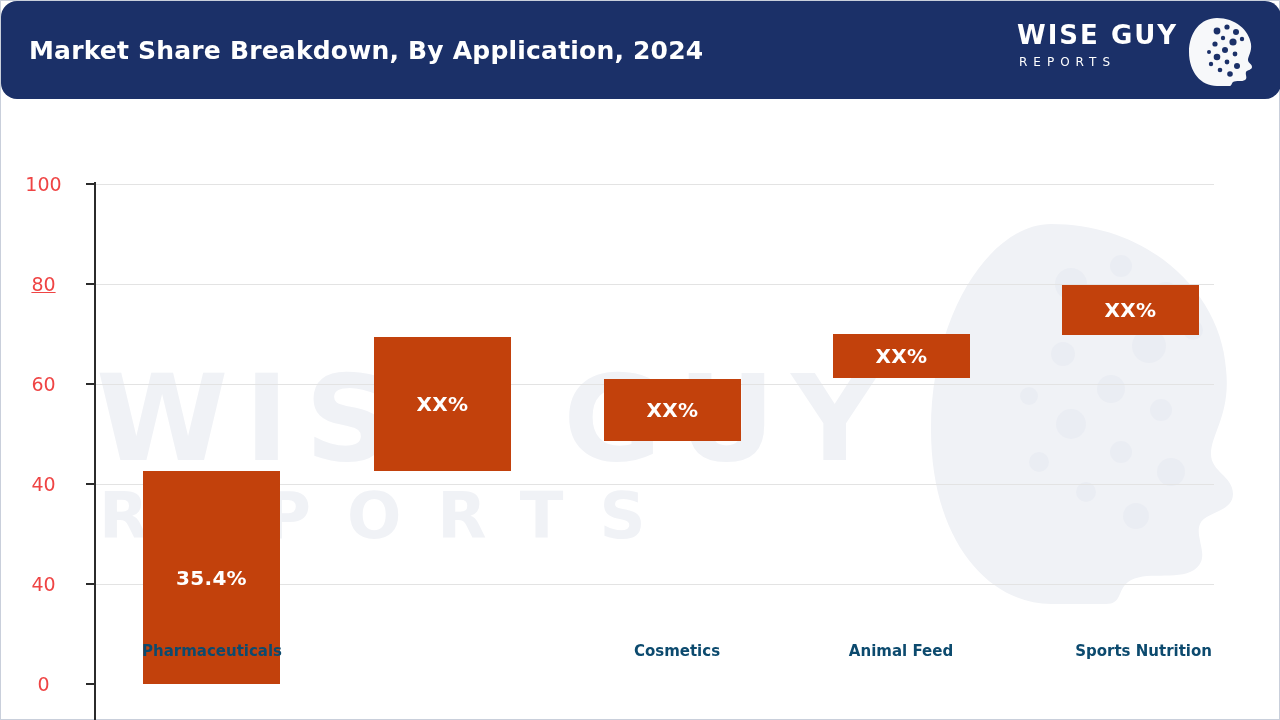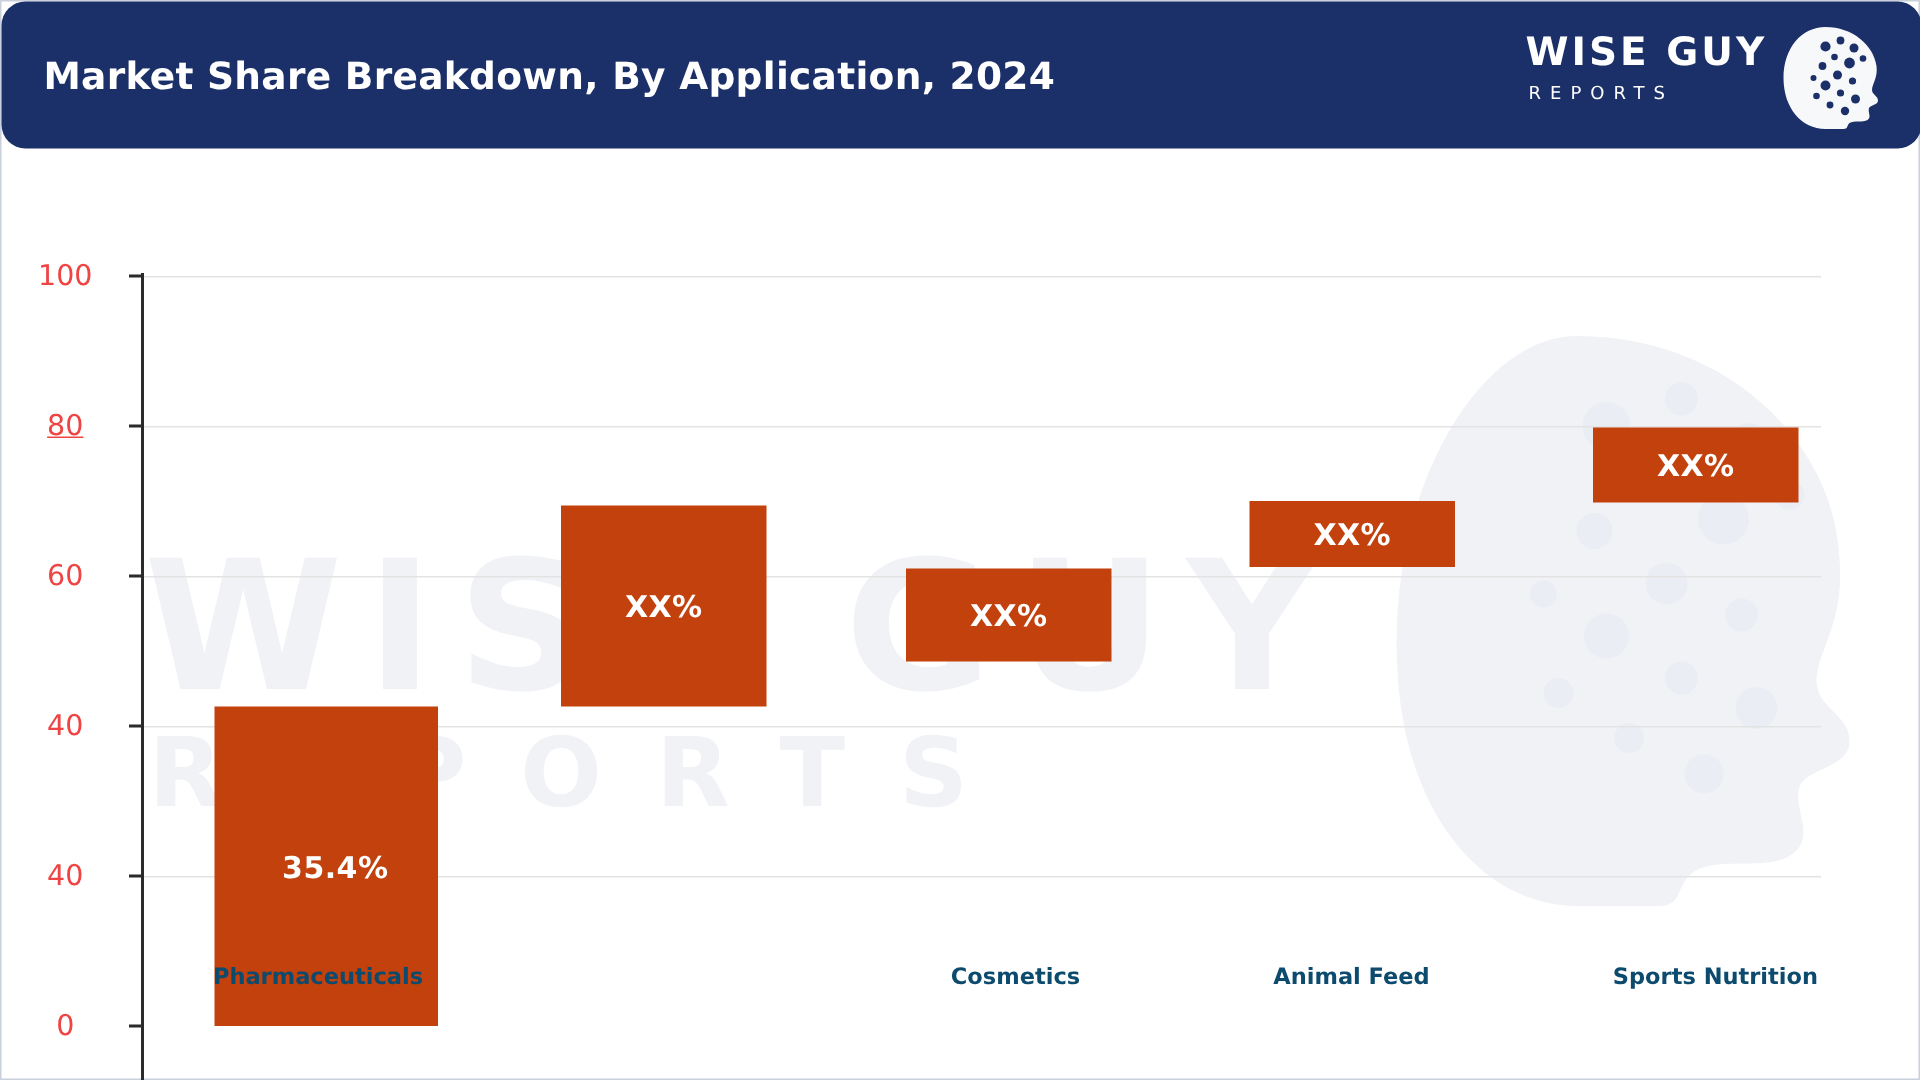--- a/index.html
+++ b/index.html
@@ -262,21 +262,21 @@
     <div class="tick-label" style="left:10px; top:485px; width:65px;">40</div>
     <div class="tick-label" style="left:10px; top:585px; width:65px;">0</div>
 
     <div class="tick-mark" style="top:85px;"></div>
     <div class="tick-mark" style="top:185px;"></div>
     <div class="tick-mark" style="top:285px;"></div>
     <div class="tick-mark" style="top:385px;"></div>
     <div class="tick-mark" style="top:485px;"></div>
     <div class="tick-mark" style="top:585px;"></div>
 
-    <div class="bar" style="left:142px; top:372px; width:137px; height:213px;padding-left:12px;">
+    <div class="bar" style="left:142px; top:372px; width:137px; height:213px;">
       <span class="bar-label">35.4%</span>
     </div>
     <div class="bar" style="left:373px; top:238px; width:137px; height:134px;">
       <span class="bar-label">XX%</span>
     </div>
     <div class="bar" style="left:603px; top:280px; width:137px; height:62px; top:280px;">
       <span class="bar-label">XX%</span>
     </div>
     <div class="bar" style="left:832px; top:235px; width:137px; height:44px;">
       <span class="bar-label">XX%</span>

